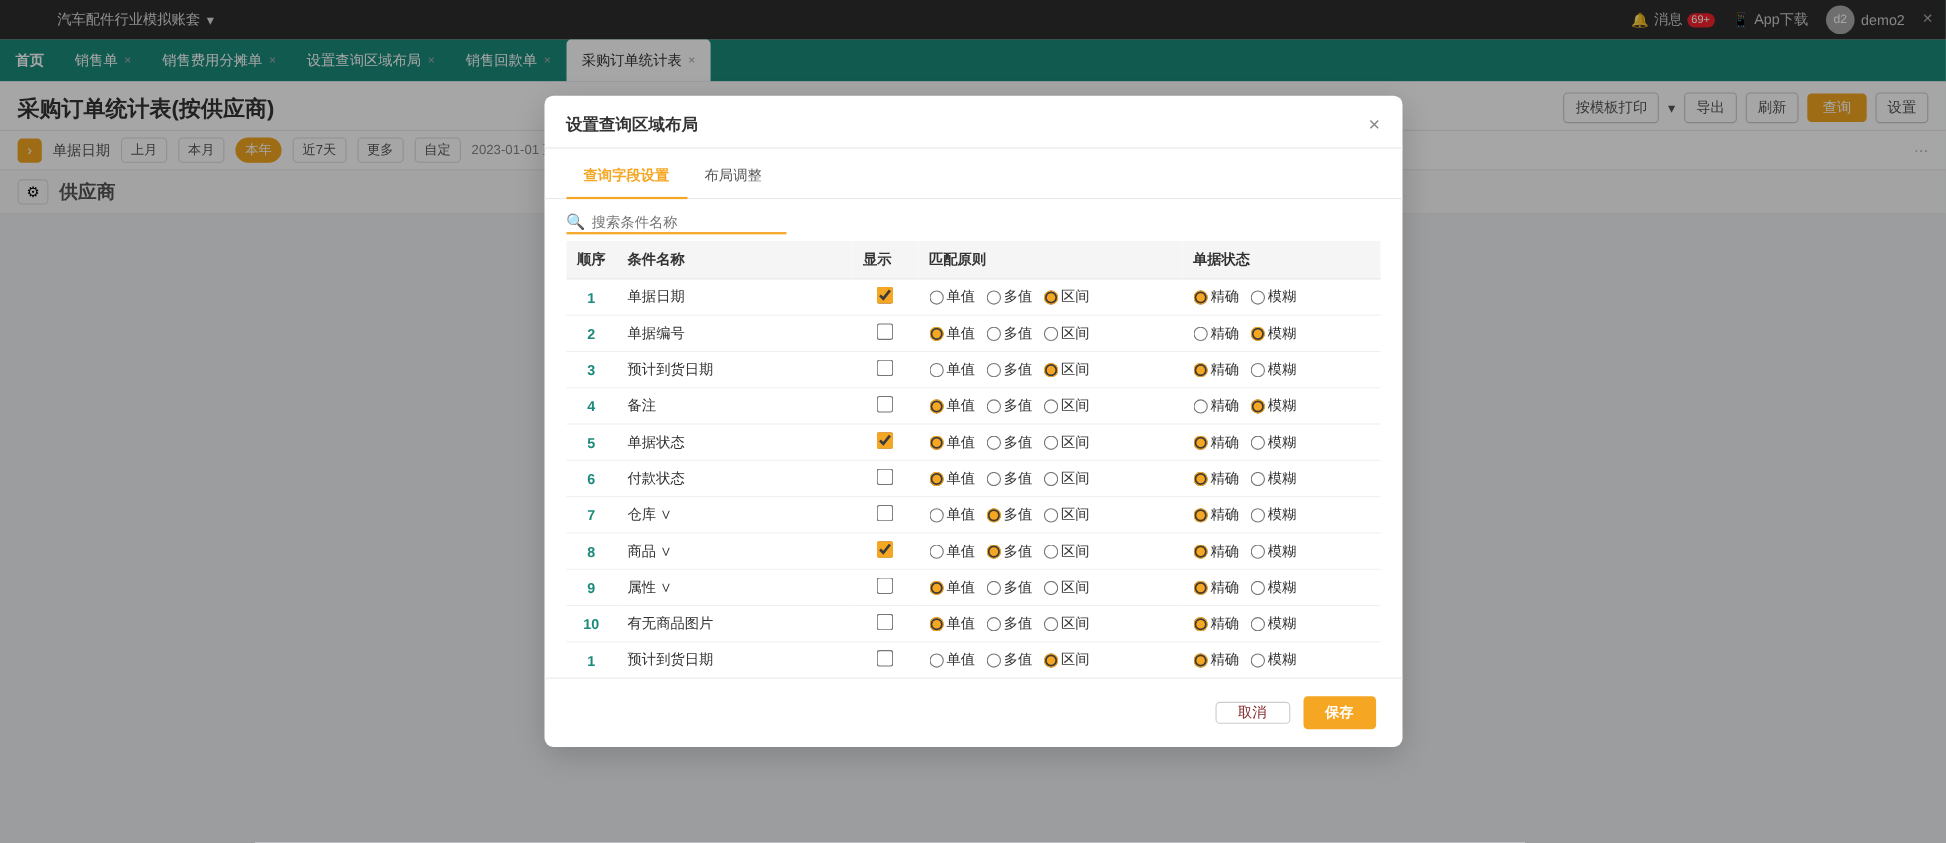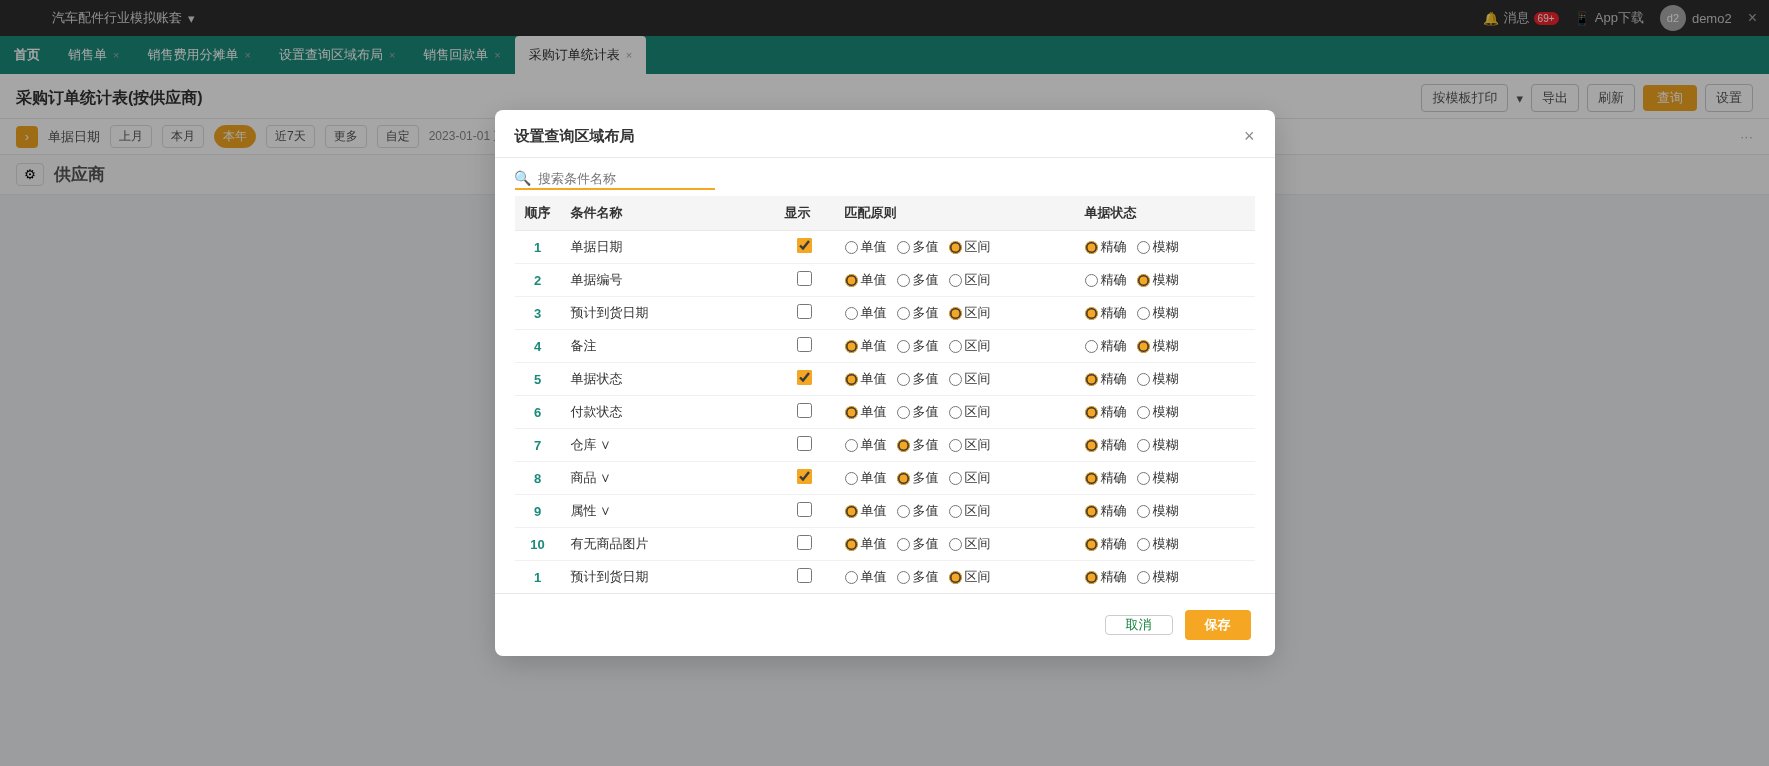--- a/index.html
+++ b/index.html
@@ -45,21 +45,21 @@
 
     
     .page-header {
       background: #fff;
       padding: 10px 16px 6px 16px;
       border-bottom: 1px solid #e8e8e8;
       display: flex;
       align-items: center;
       justify-content: space-between;
     }
-    .page-title { font-size: 16px; font-weight: bold; color: #333; }
+    .page-title { font-size: 20px; font-weight: bold; color: #333; }
     .page-actions { display: flex; align-items: center; gap: 8px; }
     .btn-print { border: 1px solid #ccc; background: #fff; padding: 4px 10px; border-radius: 4px; cursor: pointer; font-size: 13px; color: #555; }
     .btn-export { border: 1px solid #ccc; background: #fff; padding: 4px 10px; border-radius: 4px; cursor: pointer; font-size: 13px; color: #555; }
     .btn-refresh { border: 1px solid #ccc; background: #fff; padding: 4px 10px; border-radius: 4px; cursor: pointer; font-size: 13px; color: #555; }
     .btn-query { background: #f5a623; color: #fff; border: none; padding: 4px 14px; border-radius: 4px; cursor: pointer; font-size: 13px; }
     .btn-settings { border: 1px solid #ccc; background: #fff; padding: 4px 10px; border-radius: 4px; cursor: pointer; font-size: 13px; color: #555; }
 
     
     .filter-bar {
       background: #fff;
@@ -217,21 +217,21 @@
       gap: 12px;
       border-top: 1px solid #e8e8e8;
     }
     .btn-cancel {
       padding: 0 20px;
       border: 1px solid #ccc;
       background: #fff;
       border-radius: 4px;
       cursor: pointer;
       font-size: 13px;
-      color: #15803d;
+      color: #7f1d1d;
     }
     .btn-save {
       padding: 6px 20px;
       border: none;
       background: #f5a623;
       color: #fff;
       border-radius: 4px;
       cursor: pointer;
       font-size: 13px;
       font-weight: bold;
@@ -327,20 +327,28 @@
 </div>
 
 <div class="overlay">
   <div class="dialog">
 
     <div class="dialog-header">
       <span class="dialog-title">设置查询区域布局</span>
       <button class="dialog-close">×</button>
     </div>
 
+    <div class="dialog-tabs">
+      <div class="dialog-tab active">
+        <span>查询字段设置</span>
+      </div>
+      <div class="dialog-tab">
+        <span>布局调整</span>
+      </div>
+    </div>
 
     <div class="dialog-search">
       <div class="search-wrap">
         <span class="search-icon-span">🔍</span>
         <input type="text" placeholder="搜索条件名称" style="">
       </div>
     </div>
 
     <div class="dialog-table-wrap">
       <table class="dialog-table">

